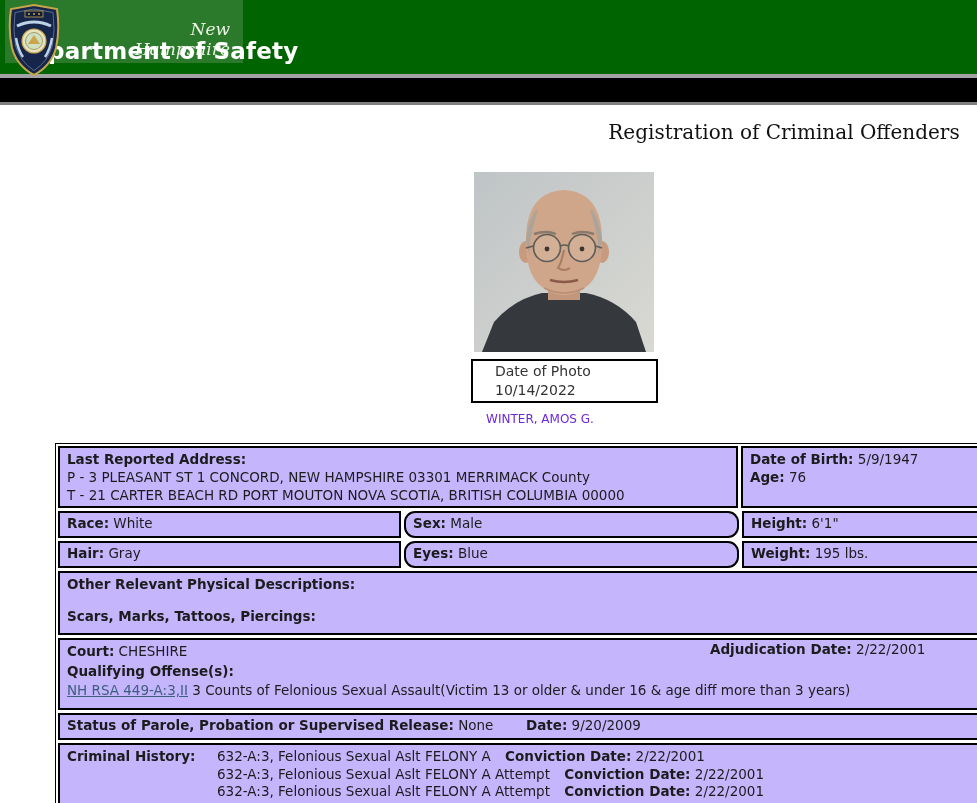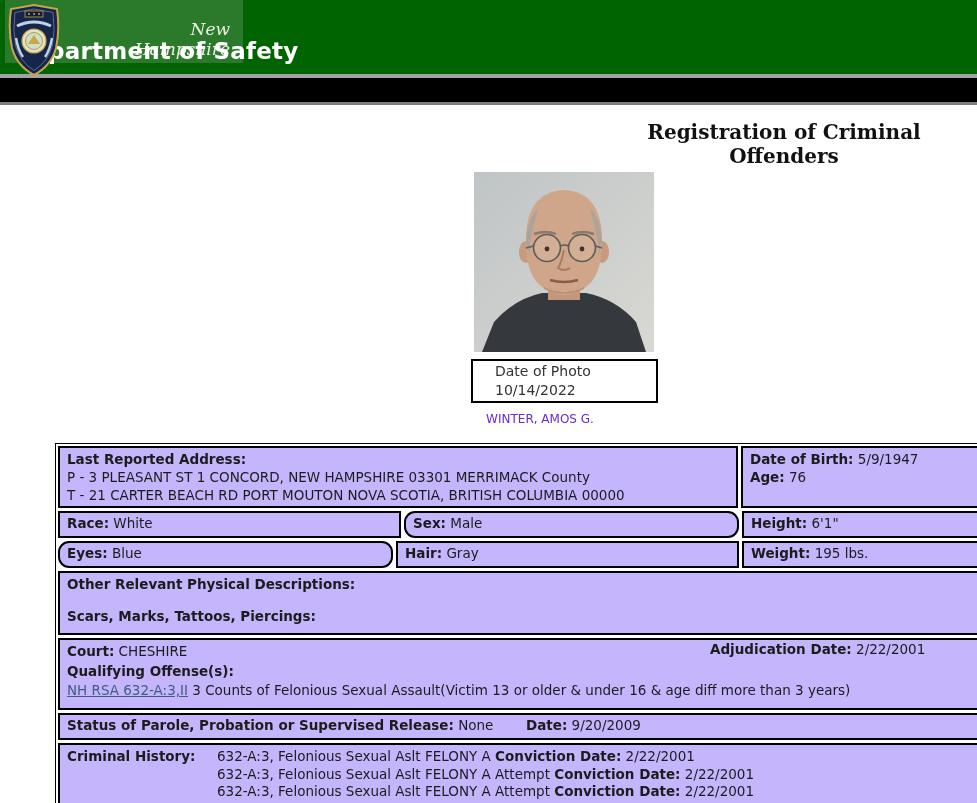--- a/index.html
+++ b/index.html
@@ -18,21 +18,21 @@
              color:#eef4e6; text-align:right; }
   .dos-line { position:absolute; left:13px; top:38px; z-index:2;
               font-weight:bold; font-size:23px; color:#ffffff; letter-spacing:.2px; }
   .blackbar { position:absolute; left:0; top:78px; width:977px; height:24px;
               background:var(--bar-black,#000); }
   .grayline { position:absolute; left:0; top:102px; width:977px; height:3px;
               background:var(--divider-gray,#7f7f7f); }
 
   
   .title { position:absolute; left:600px; top:120px; width:368px; text-align:center;
-           font-family:"DejaVu Serif", serif; font-weight:bold; font-size:20px; color:#111; }
+           font-family:"DejaVu Serif", serif; font-weight:normal; font-size:20px; color:#111; }
   .photo { position:absolute; left:474px; top:172px; width:180px; height:180px; }
   .datebox { position:absolute; left:471px; top:359px; width:187px; height:44px;
              border:2px solid #000; padding:1px 0 0 22px; font-size:14px; color:#333;
              line-height:19px; }
   .offname { position:absolute; left:448px; top:412px; width:184px; text-align:center;
              font-size:12px; color:#6d28d9; }
 
   
   .rtable { position:absolute; left:55px; top:443px; width:1520px;
             border:1px solid #000; background:#fff; padding:2px;
@@ -49,21 +49,21 @@
   .c-phys { min-height:64px; line-height:18px; }
   .gap14 { height:14px; }
   .c-court { min-height:72px; line-height:19.5px; position:relative; }
   .adjud { position:absolute; left:650px; top:0; white-space:nowrap; }
   .c-parole { min-height:27px; }
   .sp24 { display:inline-block; width:24px; }
   .c-hist { min-height:72px; display:flex; }
   .hist-label { width:150px; font-weight:bold; padding-top:1px; }
   .hist-lines { line-height:17.5px; padding-top:1px; }
   .mlink { color:var(--link-blue,#3f5e7e); text-decoration:underline; }
-  .cd { margin-left:0; }
+  .cd { margin-left:10px; }
 </style>
 </head>
 <body>
 
 <div class="stage">
 
   <div class="band">
     <div class="panel"></div>
     <span class="badge">
       <svg width="54" height="72" viewBox="0 0 54 72">
@@ -154,27 +154,27 @@
         <span class="b">Sex:</span>
         <span>Male</span>
       </div>
       <div class="cell c-3">
         <span class="b">Height:</span>
         <span>6'1"</span>
       </div>
     </div>
 
     <div class="row">
+      <div class="cell c-1">
+        <span class="b">Hair:</span>
+        <span>Gray</span>
+      </div>
       <div class="cell c-2">
         <span class="b">Eyes:</span>
         <span>Blue</span>
-      </div>
-      <div class="cell c-1">
-        <span class="b">Hair:</span>
-        <span>Gray</span>
       </div>
       <div class="cell c-3">
         <span class="b">Weight:</span>
         <span>195 lbs.</span>
       </div>
     </div>
 
     <div class="row">
       <div class="cell c-full c-phys">
         <div class="b">Other Relevant Physical Descriptions:</div>
@@ -188,21 +188,21 @@
         <div>
           <span class="b">Court:</span>
           <span>CHESHIRE</span>
           <span class="adjud">
             <span class="b">Adjudication Date:</span>
             <span>2/22/2001</span>
           </span>
         </div>
         <div class="b">Qualifying Offense(s):</div>
         <div>
-          <a href="#" class="mlink">NH RSA 632-A:3,II</a>
+          <a href="#" class="mlink">NH RSA 449-A:3,II</a>
           <span>3 Counts of Felonious Sexual Assault(Victim 13 or older &amp; under 16 &amp; age diff more than 3 years)</span>
         </div>
       </div>
     </div>
 
     <div class="row">
       <div class="cell c-full c-parole">
         <span class="b">Status of Parole, Probation or Supervised Release:</span>
         <span>None</span>
         <span class="sp24"></span>

